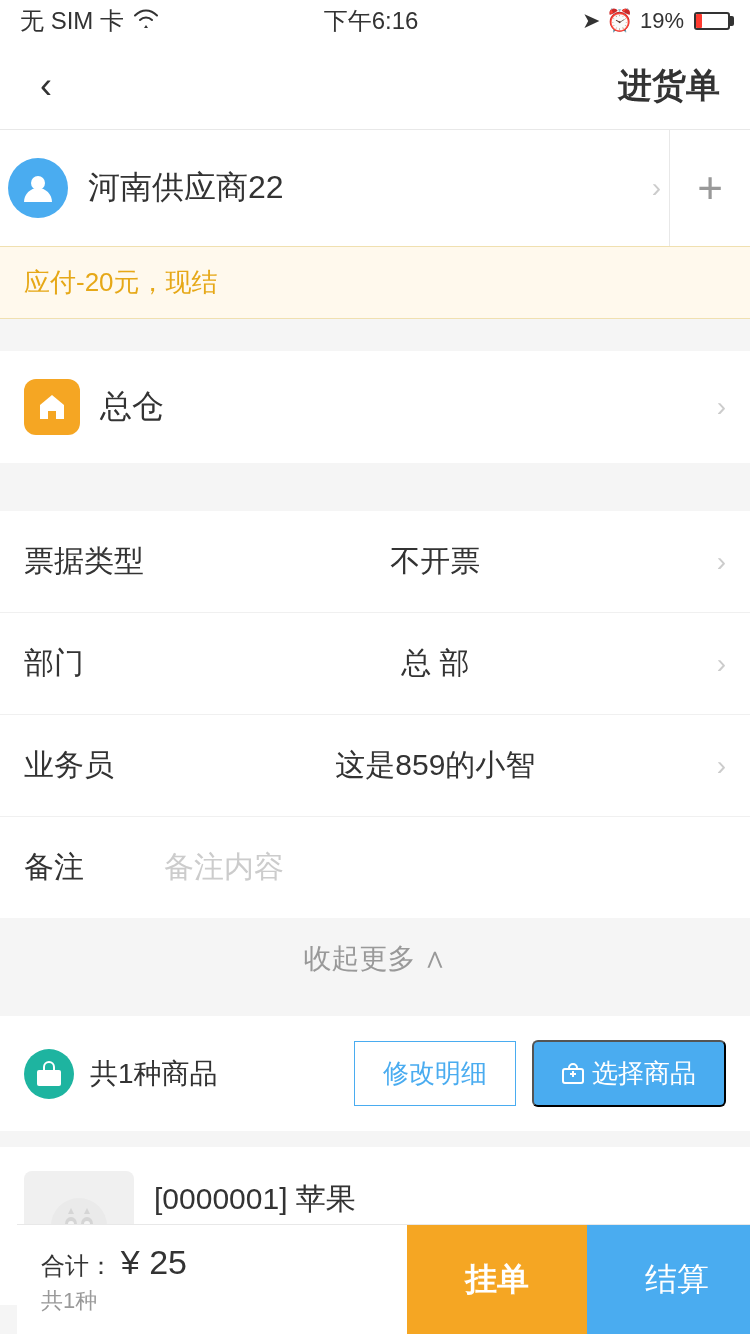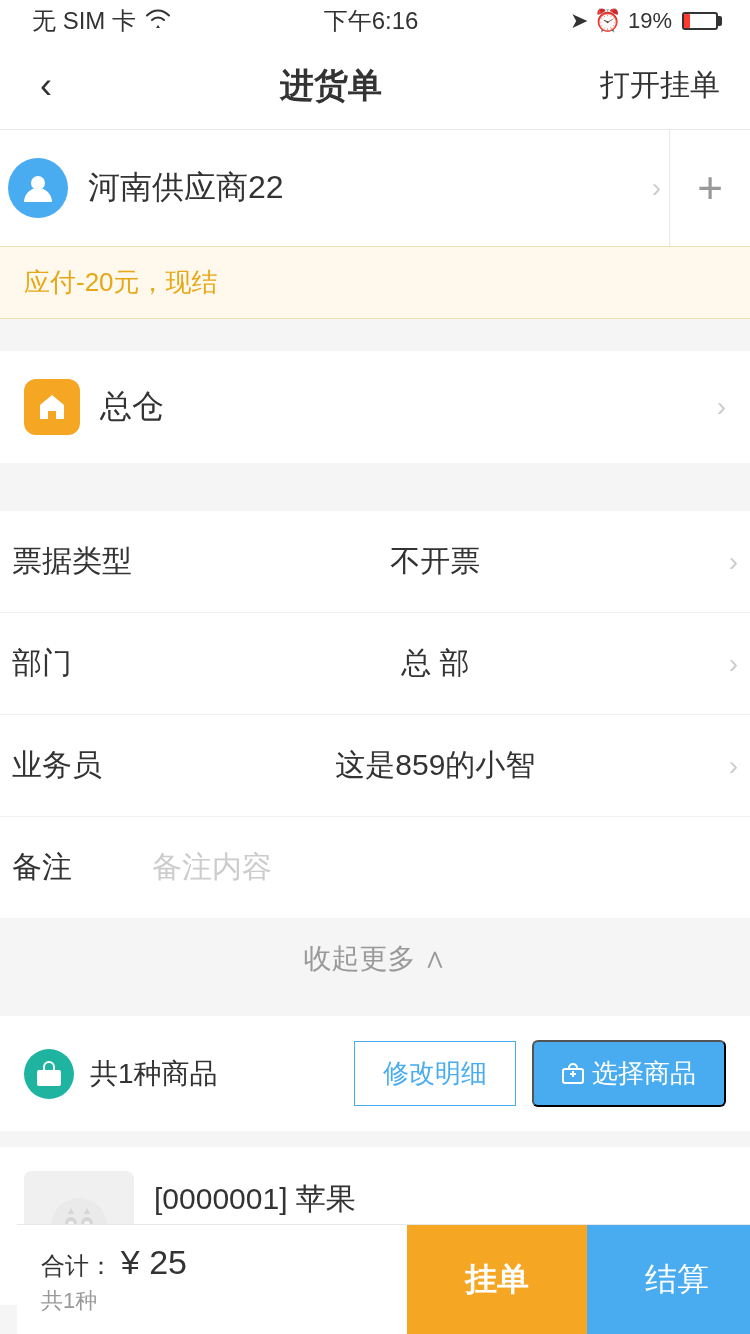--- a/index.html
+++ b/index.html
@@ -14,21 +14,21 @@
       position: relative;
     }
 
     
     .status-bar {
       height: 42px;
       background: #fff;
       display: flex;
       align-items: center;
       justify-content: space-between;
-      padding: 0 32px;
+      padding: 0 20px;
       font-size: 24px;
       color: #333;
     }
     .status-bar-left { display: flex; align-items: center; gap: 8px; }
     .status-bar-center { font-size: 24px; font-weight: 500; }
     .status-bar-right { display: flex; align-items: center; gap: 6px; font-size: 22px; }
     .battery-icon {
       display: inline-block;
       width: 36px;
       height: 18px;
@@ -178,21 +178,21 @@
     }
 
     
     .form-section {
       background: #fff;
       margin-top: 16px;
     }
     .form-row {
       display: flex;
       align-items: center;
-      padding: 30px 12px;
+      padding: 30px 24px;
       border-bottom: 1px solid #f0f0f0;
       cursor: pointer;
     }
     .form-row:last-child { border-bottom: none; }
     .form-label {
       font-size: 30px;
       color: #333;
       width: 140px;
       flex-shrink: 0;
     }
@@ -387,21 +387,20 @@
     <span>19%</span>
     <div class="battery-icon">
       <div class="battery-fill"></div>
     </div>
   </div>
 </div>
 
 <div class="nav-bar">
   <span class="nav-back">‹</span>
   <span class="nav-title">进货单</span>
-  <span class="nav-action">打开挂单</span>
 </div>
 
 <div class="content">
 
   <div class="card supplier-section">
     <div class="supplier-main">
       <div class="supplier-avatar">
         <svg viewBox="0 0 36 36" xmlns="http://www.w3.org/2000/svg">
           <circle cx="18" cy="13" r="7" fill="#fff"></circle>
           <path d="M4 32c0-7.7 6.3-14 14-14s14 6.3 14 14" fill="#fff"></path>

